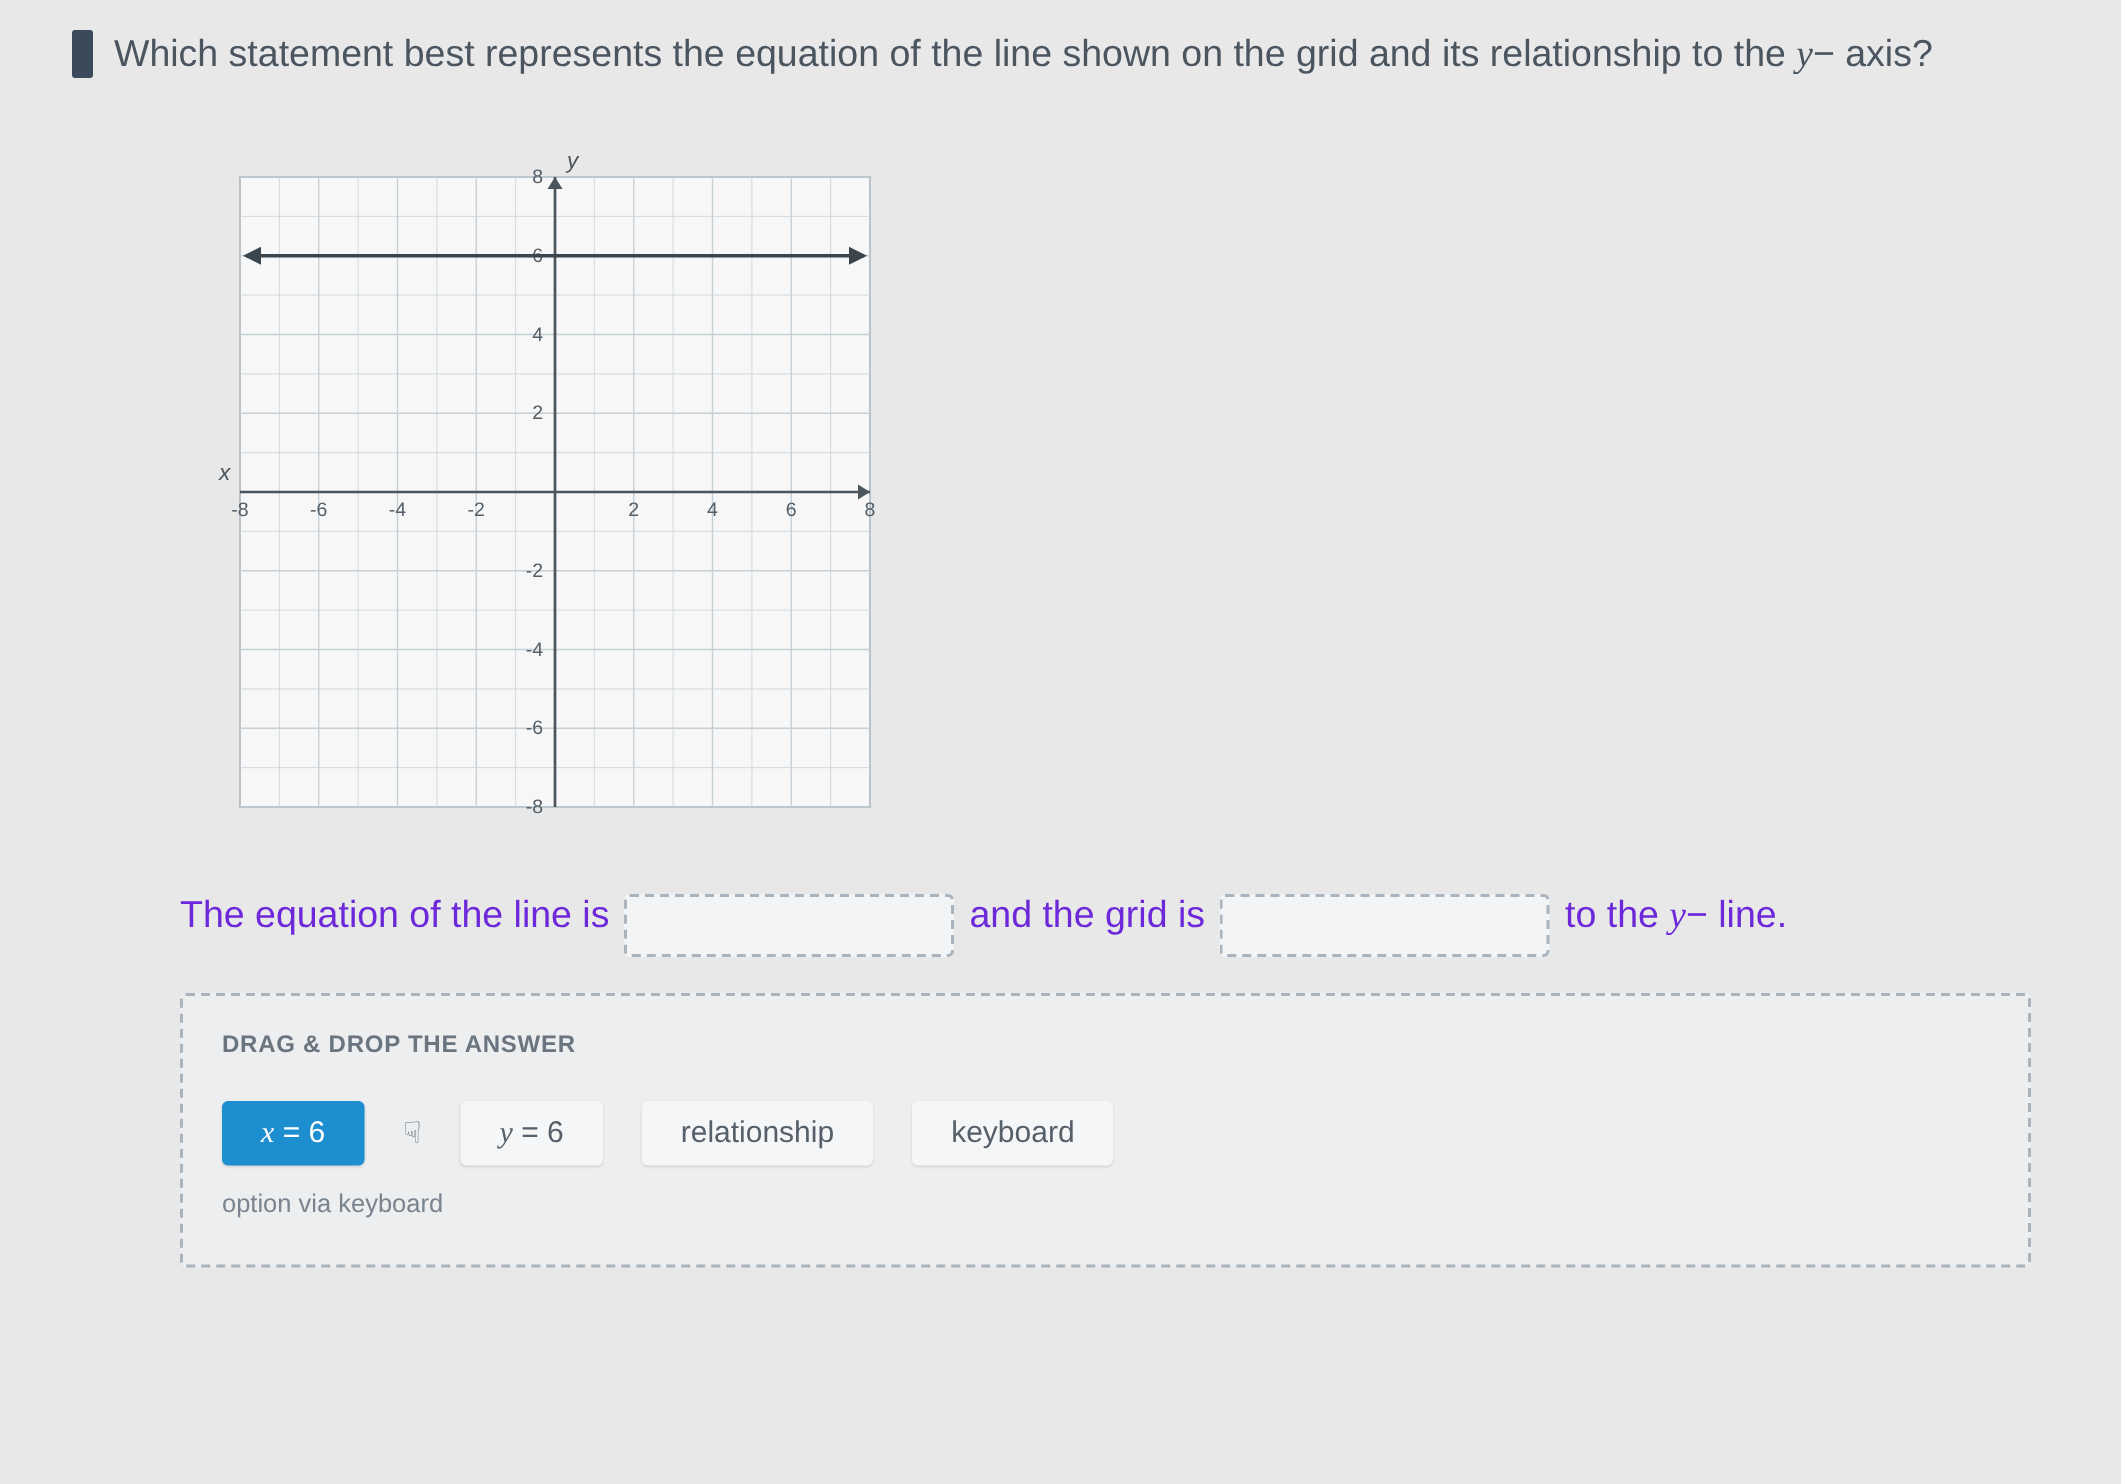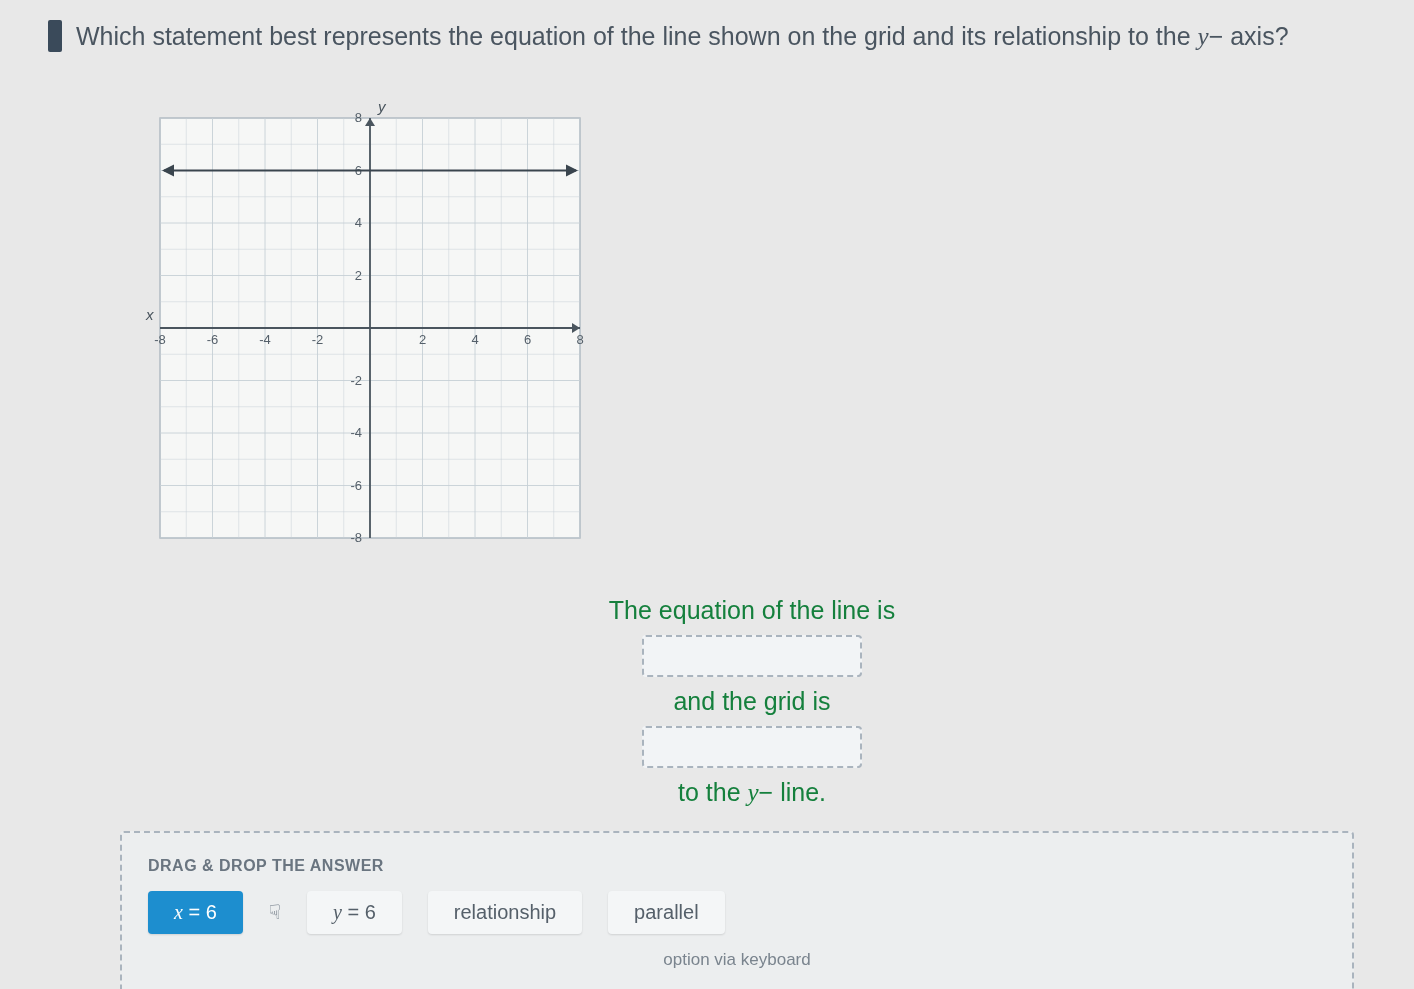--- a/index.html
+++ b/index.html
@@ -18,59 +18,58 @@
     background: #3a4a5a; color: #fff;
     display: flex; align-items: center; justify-content: center;
     font-weight: bold; border-radius: 2px; font-size: 18px;
     flex-shrink: 0;
   }
   .qtext { font-size: 25px; line-height: 1.35; color: #4a5560; font-weight: 500; }
   .math-y { font-style: italic; font-family: 'Times New Roman', serif; }
   .graph-wrap { margin: 34px 0 18px 100px; }
   svg.graph { display: block; }
   .sentence {
-    font-size: 25px; color: #15803d; font-weight: 400;
+    font-size: 25px; color: #6d28d9; font-weight: 400;
     margin: 28px 0 24px 90px;
-    display: flex; align-items: center; flex-wrap: wrap; gap: 10px; flex-direction: column;
+    display: flex; flex-wrap: wrap; gap: 10px;
   }
   .dropzone {
     display: inline-block;
     min-width: 220px; height: 42px;
     border: 2px dashed #aab4be;
     border-radius: 4px;
     background: #f2f4f6;
     vertical-align: middle;
   }
   .answer-panel {
     margin: 0 30px 0 90px;
     border: 2px dashed #aab4be;
     border-radius: 4px;
     padding: 24px 26px 30px 26px;
     background: #eceeef;
   }
   .panel-title {
     font-size: 16px; font-weight: bold; letter-spacing: .5px;
-    color: #6a7580; margin-bottom: 16px;
+    color: #6a7580; margin-bottom: 28px;
   }
   .chips { display: flex; align-items: center; gap: 26px; flex-wrap: wrap; }
   .chip {
     padding: 10px 26px;
     border-radius: 4px;
     font-size: 20px;
     background: #f4f6f7;
     color: #55606a;
     box-shadow: 0 1px 2px rgba(0,0,0,.12);
     cursor: grab;
     user-select: none;
   }
   .chip.active { background: #1d8ecf; color: #fff; }
   .hand-icon { color: #6a7580; font-size: 20px; }
   .kb-hint {
     margin-top: 16px; font-size: 17px; color: #7a848e;
-    text-align: center;
   }
 </style>
 </head>
 <body>
 
 <div class="question-row">
   <div class="qnum"></div>
   <div class="qtext">
     <span>Which statement best represents the equation of the line shown on the grid and its relationship to the </span><span class="math-y">y</span><span>− axis?</span>
   </div>
@@ -151,16 +150,16 @@
   </span>
 </div>
 
 <div class="answer-panel">
   <div class="panel-title">DRAG &amp; DROP THE ANSWER</div>
   <div class="chips">
       <div class="chip active"><span class="math-y">x</span> = 6</div>
       <span class="hand-icon">☟</span>
       <div class="chip"><span class="math-y">y</span> = 6</div>
       <div class="chip">relationship</div>
-      <div class="chip">parallel</div>
+      <div class="chip">keyboard</div>
     </div>
   <div class="kb-hint">option via keyboard</div>
 </div>
 
 </body></html>

